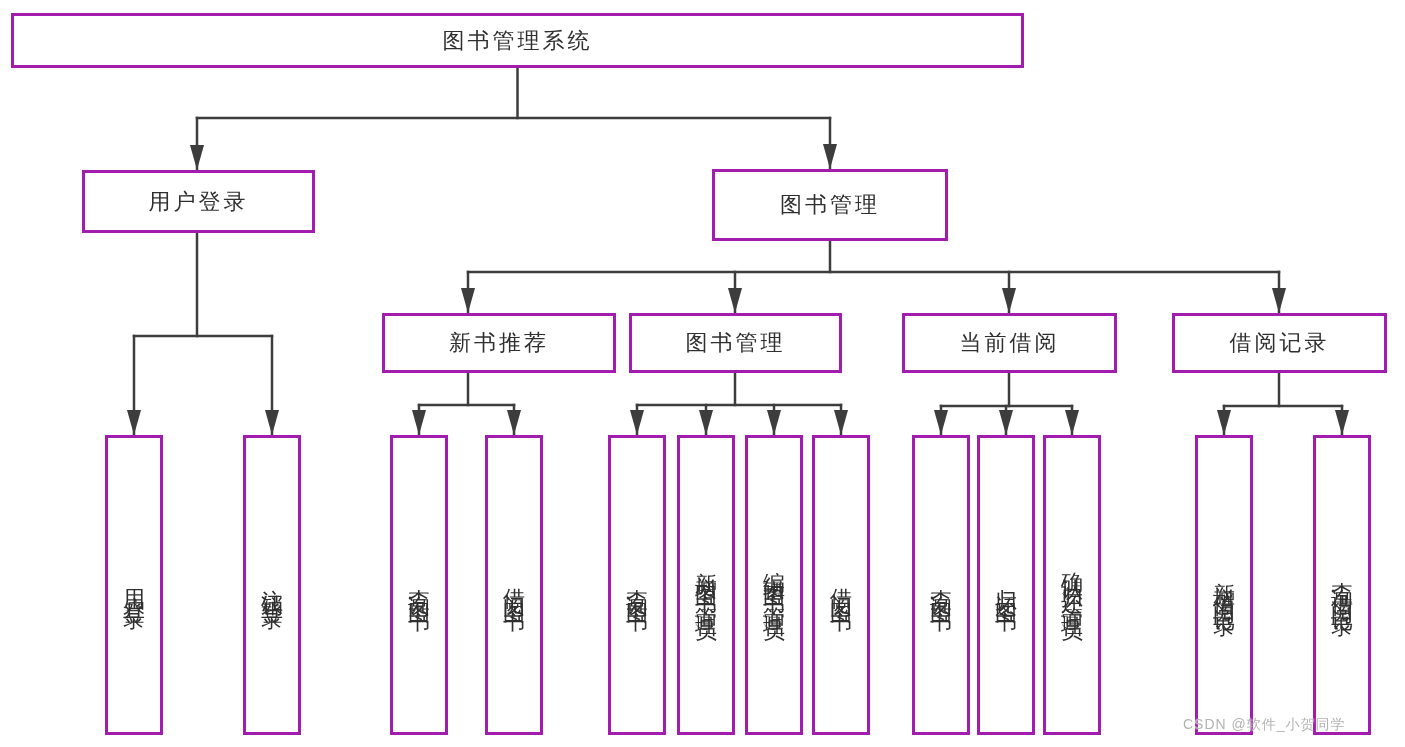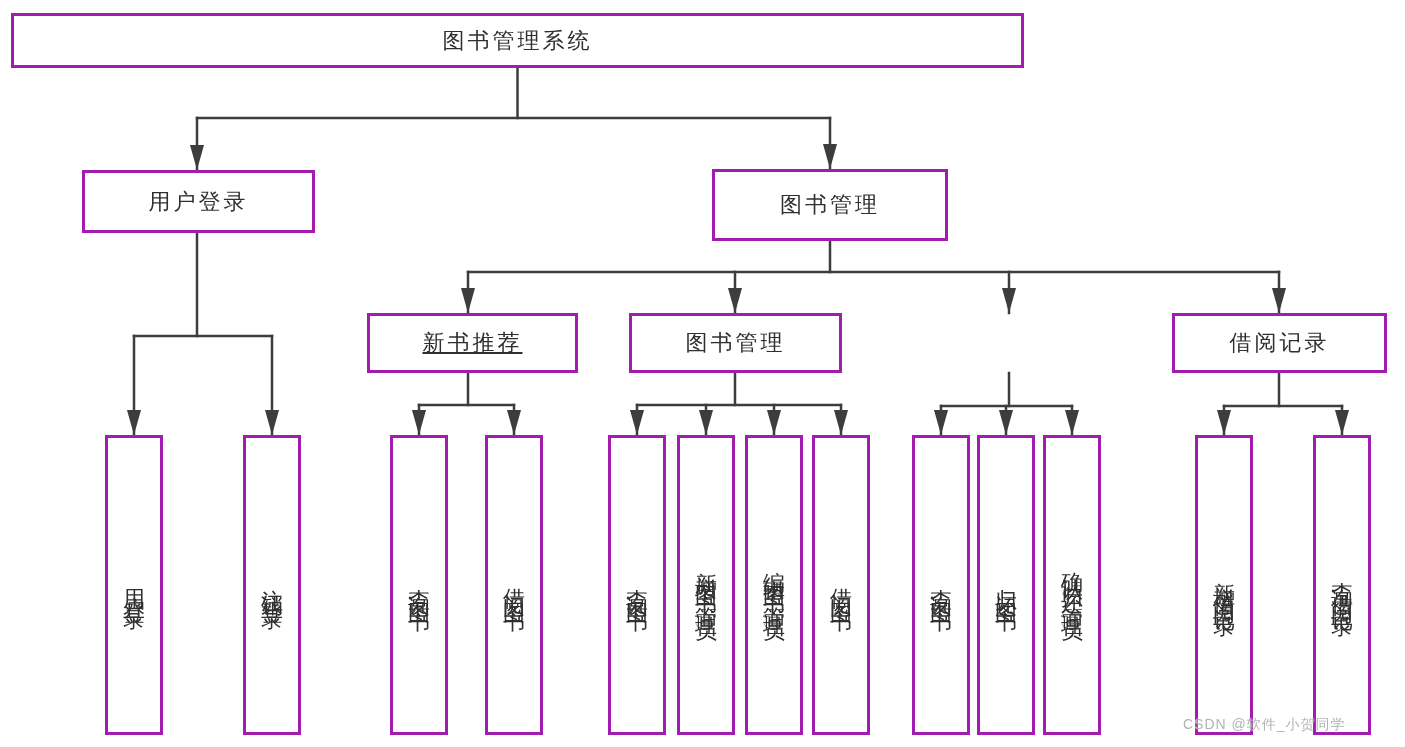--- a/index.html
+++ b/index.html
@@ -108,25 +108,28 @@
     <span class="h-label">图书管理系统</span>
   </div>
 
   <div class="box" style="left:82px; top:170px; width:233px; height:63px;">
     <span class="h-label">用户登录</span>
   </div>
   <div class="box" style="left:712px; top:169px; width:236px; height:72px;">
     <span class="h-label">图书管理</span>
   </div>
 
-  <div class="box" style="left:367px; top:313px; width:211px; height:60px;text-decoration:underline;">
+  <div class="box" style="left:382px; top:313px; width:234px; height:60px;">
     <span class="h-label">新书推荐</span>
   </div>
   <div class="box" style="left:629px; top:313px; width:213px; height:60px;">
     <span class="h-label">图书管理</span>
+  </div>
+  <div class="box" style="left:902px; top:313px; width:215px; height:60px;">
+    <span class="h-label">当前借阅</span>
   </div>
   <div class="box" style="left:1172px; top:313px; width:215px; height:60px;">
     <span class="h-label">借阅记录</span>
   </div>
 
   <div class="box leaf" style="left:105px; top:435px; width:58px; height:300px;">
     <span class="v-label">用户登录</span>
   </div>
   <div class="box leaf" style="left:243px; top:435px; width:58px; height:300px;">
     <span class="v-label">注销登录</span>

